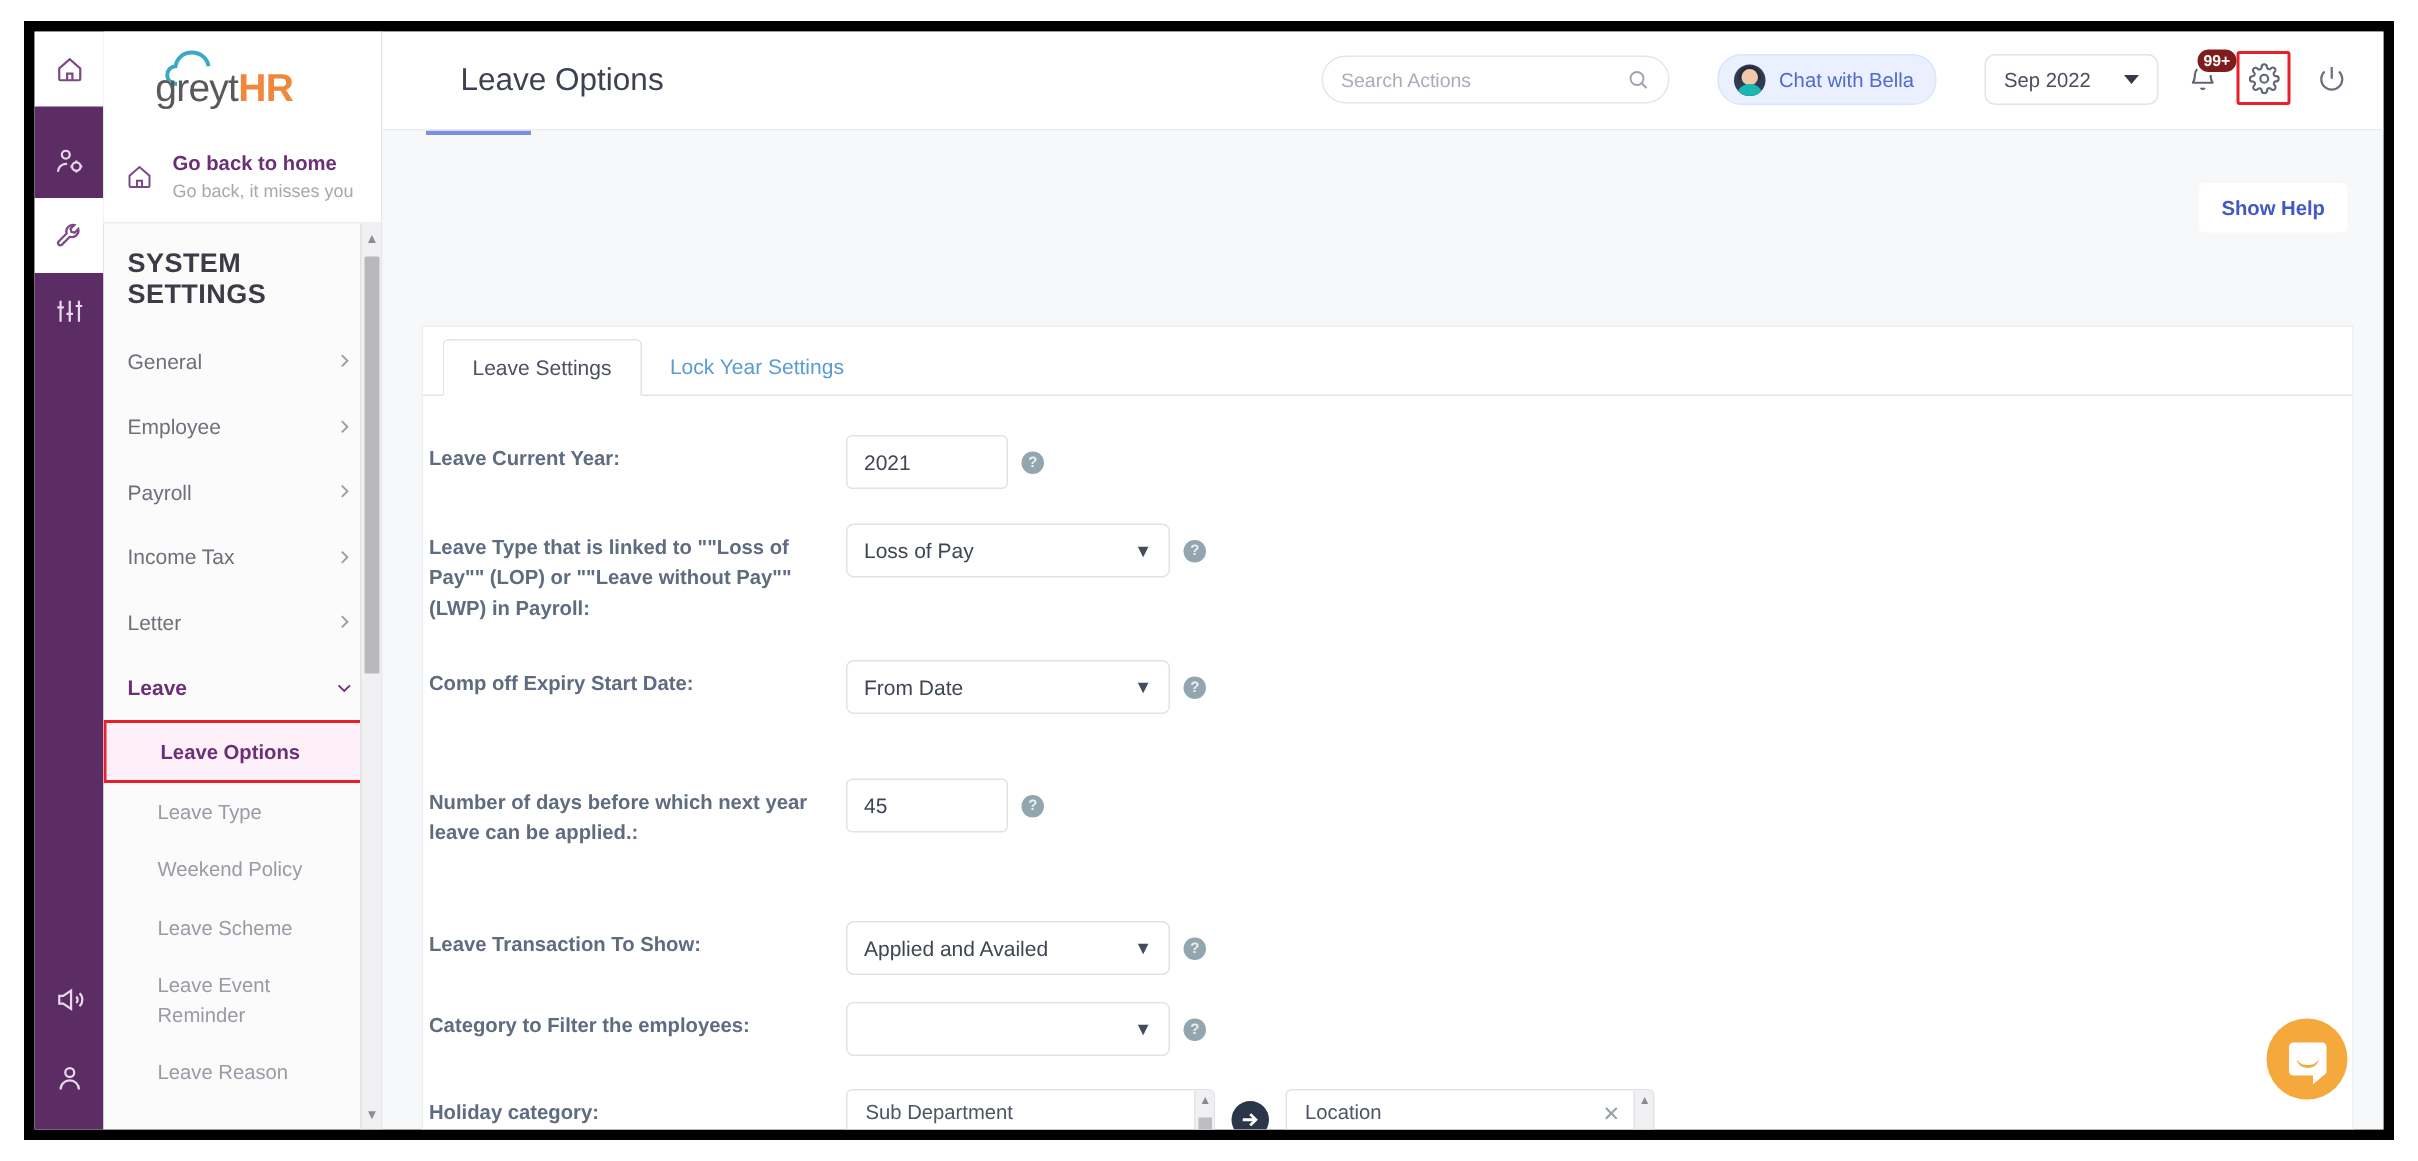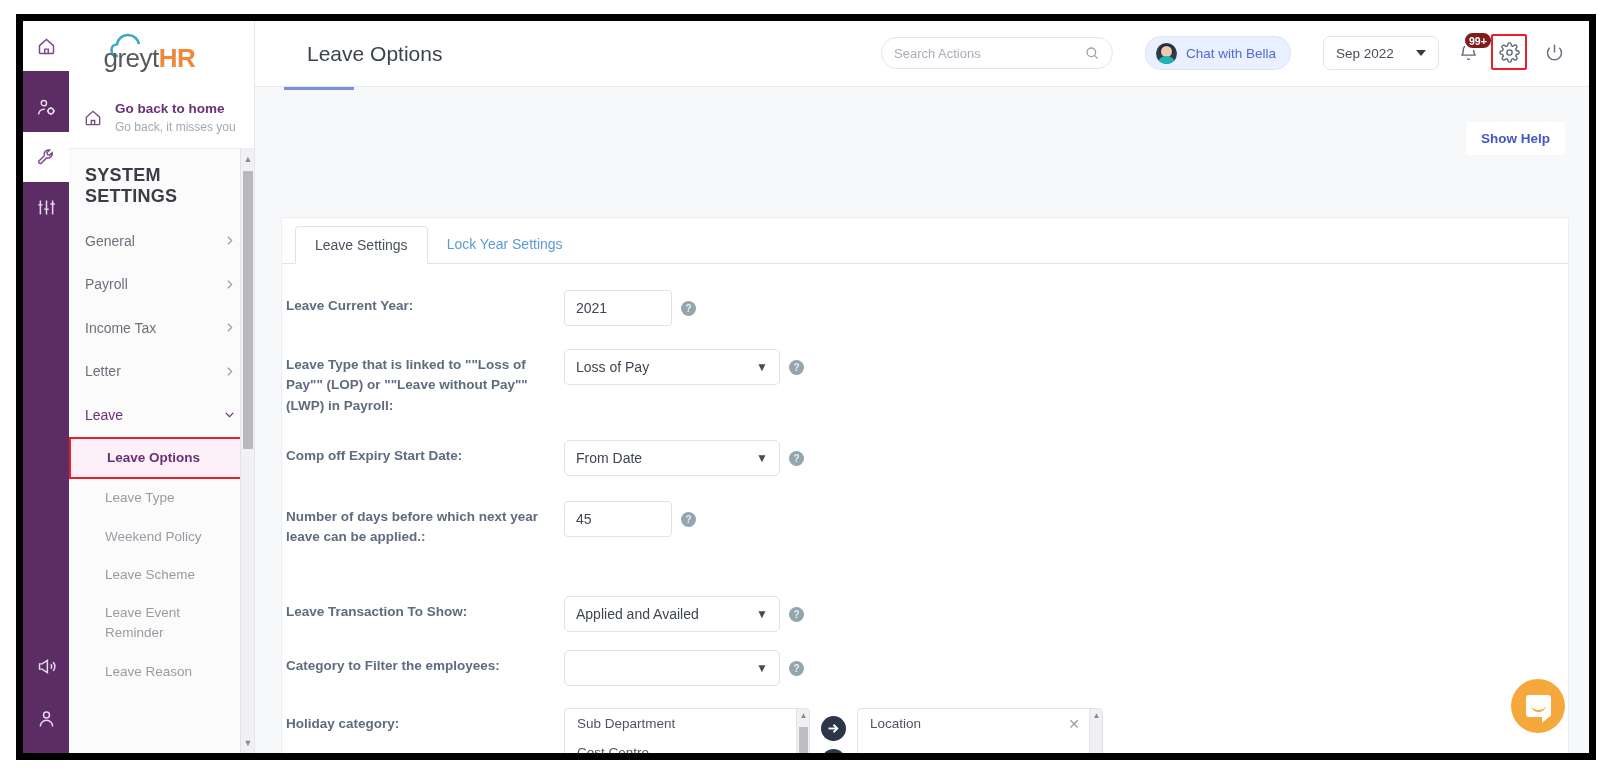--- a/index.html
+++ b/index.html
@@ -69,21 +69,21 @@
   }
   .nav-head {
     font-size: 18px; font-weight: bold; color: #3c3c46;
     letter-spacing: .3px; padding: 16px 0 12px 16px;
   }
   .nav-row {
     display: flex; align-items: center; justify-content: space-between;
     padding: 0 18px 0 16px; height: 43.5px;
     font-size: 14px; color: #6f6f7a;
   }
-  .nav-row.open { color: #6b2f77; font-weight: normal; }
+  .nav-row.open { color: #6b2f77; font-weight: bold; }
   .nav-row .chev { color: #9a9aa5; display: flex; }
   .nav-row.open .chev { color: #6b2f77; }
 
   .sub-row {
     padding-left: 36px; height: 38.5px; display: flex; align-items: center;
     font-size: 13.5px; color: #9a9aa4;
   }
   .sub-row.multi { height: 58px; line-height: 1.45; }
   .sub-row.active {
     color: #6b2f77; font-weight: bold;
@@ -321,20 +321,28 @@
 
       <div class="nav-row">
         <span>General</span>
         <span class="chev">
             <svg width="13" height="13" viewBox="0 0 24 24" fill="none" stroke="currentColor" stroke-width="2.2">
               <path d="M9 5l7 7-7 7"></path>
             </svg>
           </span>
       </div>
       <div class="nav-row">
+        <span>Employee</span>
+        <span class="chev">
+            <svg width="13" height="13" viewBox="0 0 24 24" fill="none" stroke="currentColor" stroke-width="2.2">
+              <path d="M9 5l7 7-7 7"></path>
+            </svg>
+          </span>
+      </div>
+      <div class="nav-row">
         <span>Payroll</span>
         <span class="chev">
             <svg width="13" height="13" viewBox="0 0 24 24" fill="none" stroke="currentColor" stroke-width="2.2">
               <path d="M9 5l7 7-7 7"></path>
             </svg>
           </span>
       </div>
       <div class="nav-row">
         <span>Income Tax</span>
         <span class="chev">
@@ -476,21 +484,21 @@
           <div class="flabel">Comp off Expiry Start Date:</div>
           <div class="fctl">
             <div class="sel">
               <span>From Date</span>
               <span class="cv">▼</span>
             </div>
             <span class="help-ic">?</span>
           </div>
         </div>
 
-        <div class="frow" style="margin-top:25px">
+        <div class="frow" style="margin-top:43px">
           <div class="flabel">Number of days before which next year leave can be applied.:</div>
           <div class="fctl">
             <input class="txt-in" value="45" style="">
             <span class="help-ic">?</span>
           </div>
         </div>
 
         <div class="frow" style="margin-top:49px">
           <div class="flabel">Leave Transaction To Show:</div>
           <div class="fctl">

